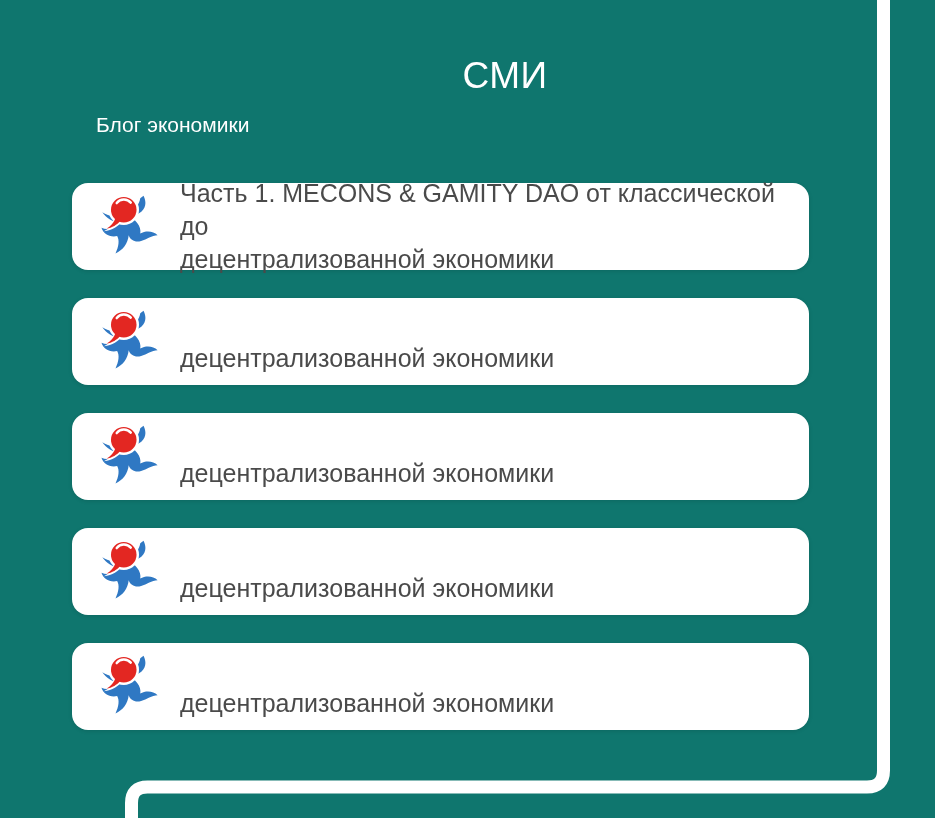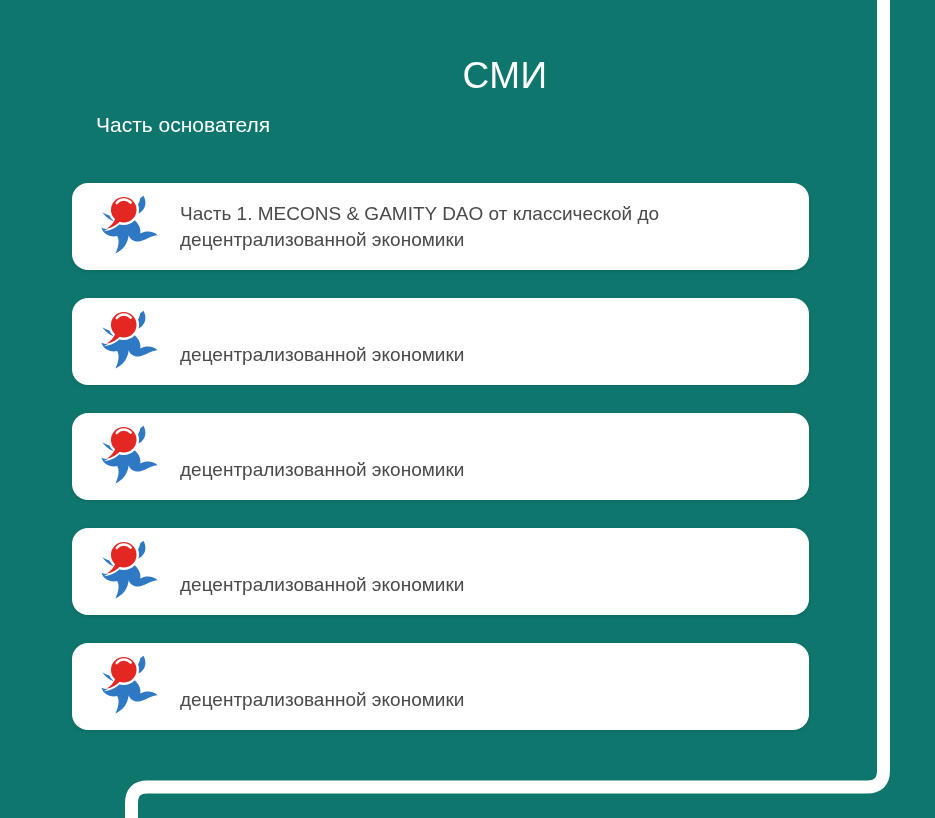--- a/index.html
+++ b/index.html
@@ -45,21 +45,21 @@
     box-shadow:0 1px 4px rgba(0,0,0,0.12);
   }
   .card .logo{
     width:66px;height:70px;
     margin-left:27px;
     flex:none;
   }
   .card .card-text{
     margin-left:15px;
     color:#4a4a4a;
-    font-size:19px;
+    font-size:25px;
     line-height:1.33;
   }
   .frame-decor{
     position:absolute;
     left:0;top:0;
     pointer-events:none;
   }
   .hidden-defs{position:absolute;width:0;height:0;overflow:hidden;}
 </style>
 </head>
@@ -83,21 +83,21 @@
 
       <path d="M21.5 11 A 11 11 0 0 1 38.5 10.5" fill="none" stroke="#ffffff" stroke-width="3" stroke-linecap="round"></path>
     </symbol>
   </defs>
 </svg>
 
 <div class="page">
 
   <h1 class="page-title">СМИ</h1>
 
-  <div class="section-subtitle">Часть основателя</div>
+  <div class="section-subtitle">Блог экономики</div>
 
   <div class="card-list">
 
     <div class="card">
       <svg class="logo" viewBox="0 0 80 80">
           <use href="#mecons-logo"></use>
         </svg>
       <div class="card-text">
         <span>Часть 1. MECONS &amp; GAMITY DAO от классической до</span><br>
         <span>децентрализованной экономики</span>

